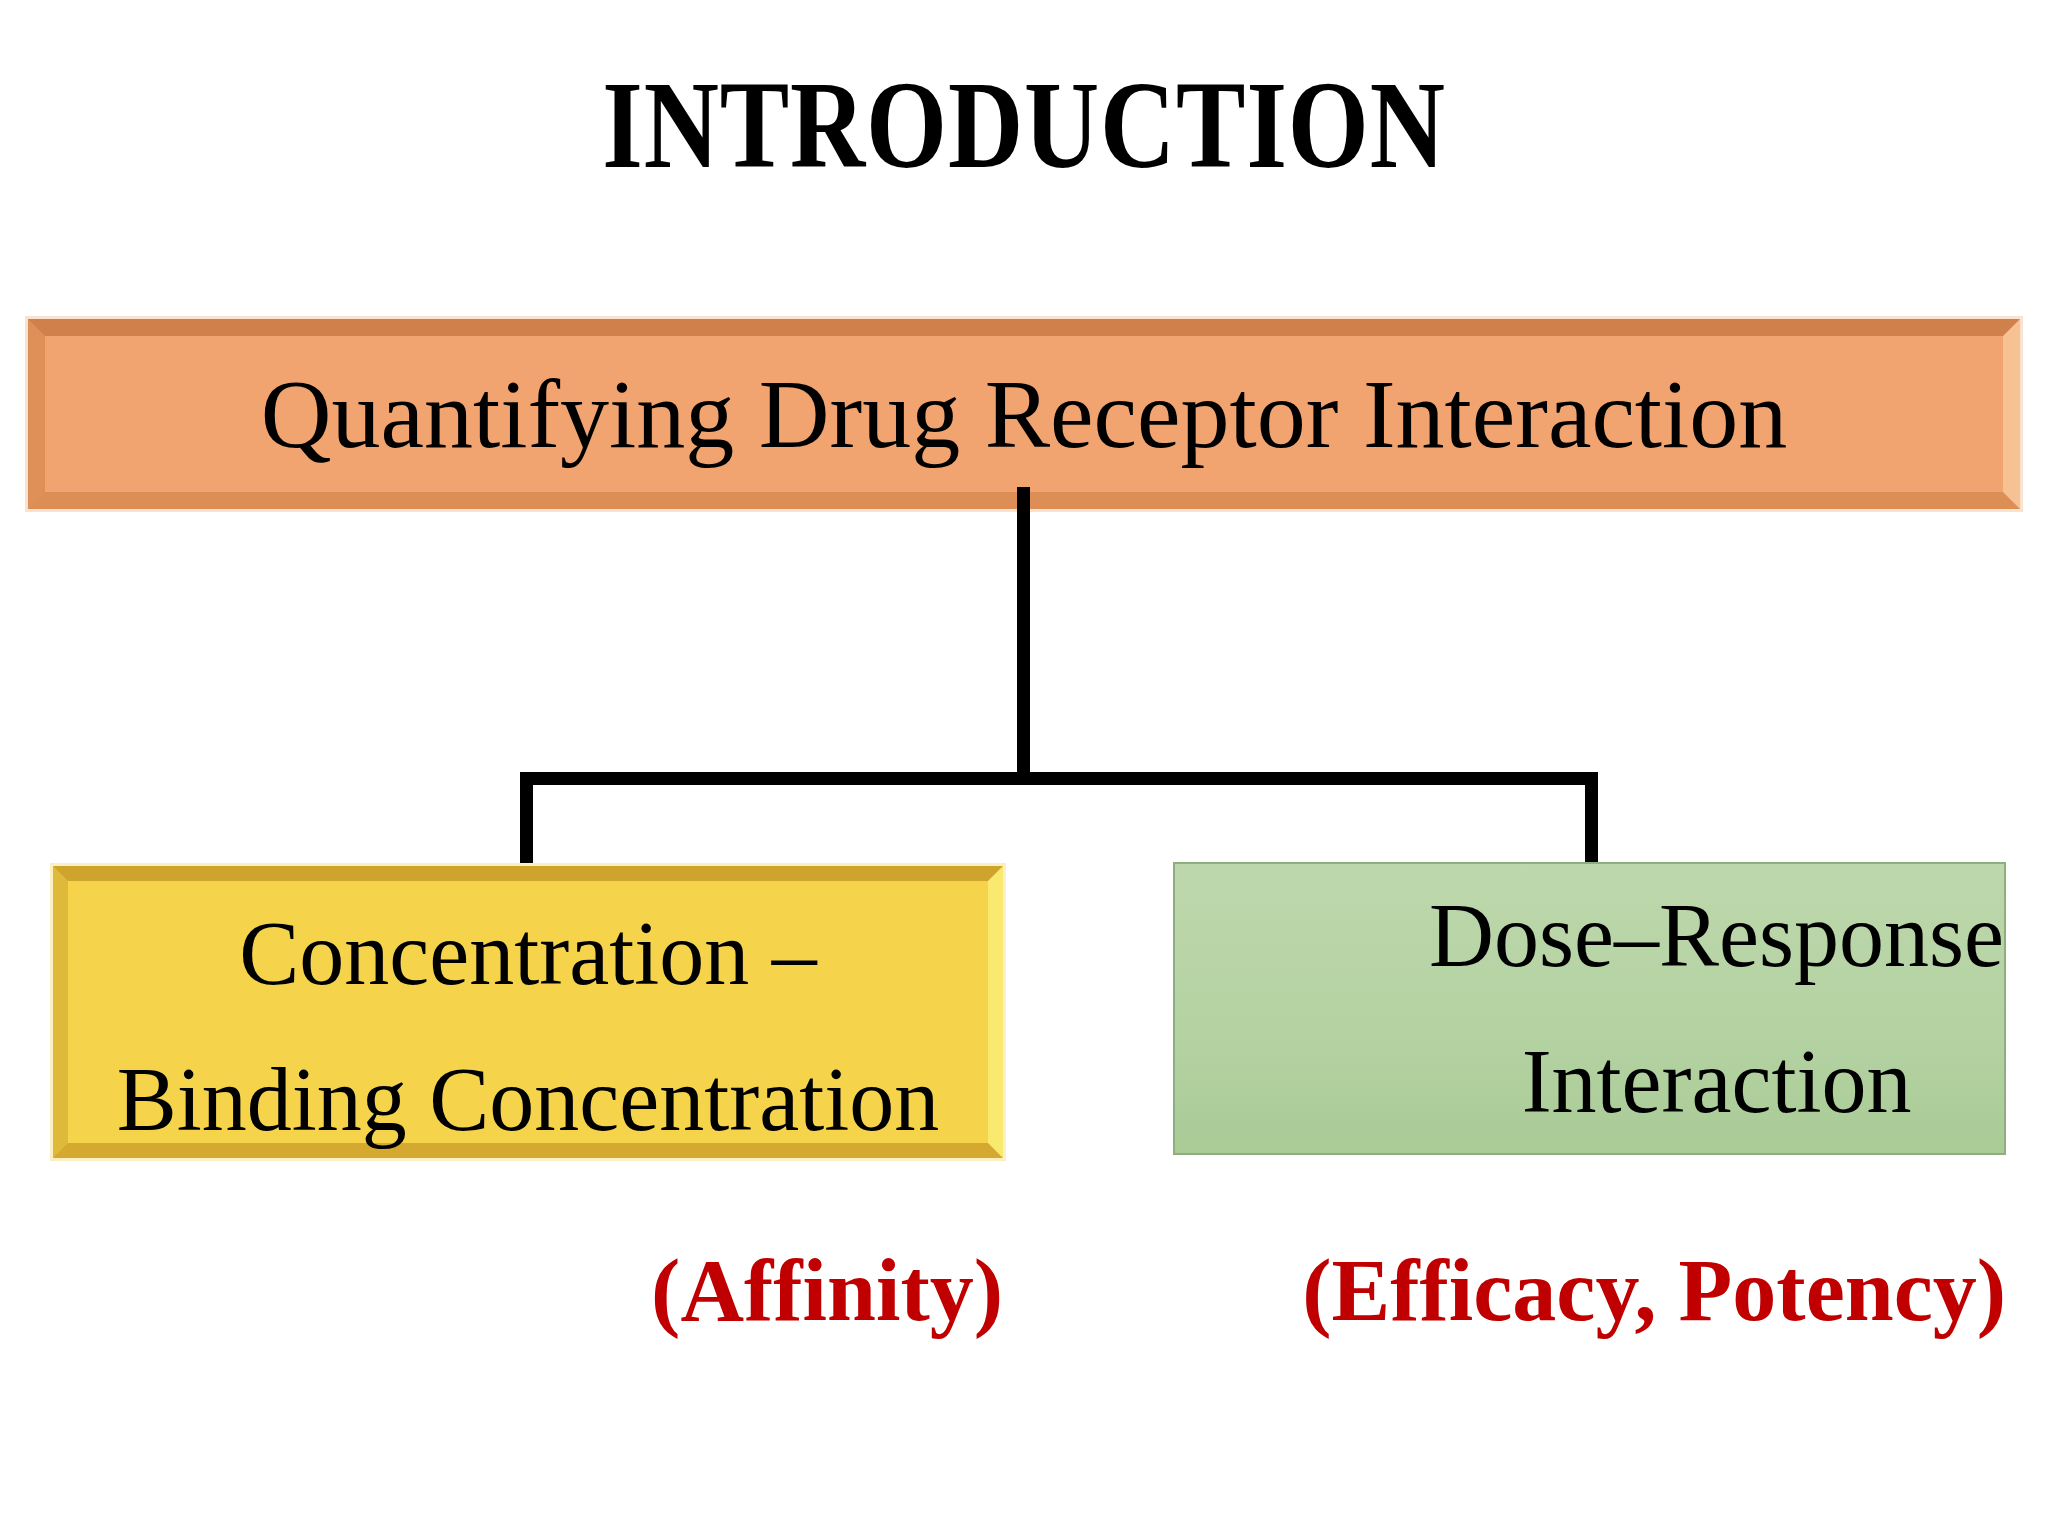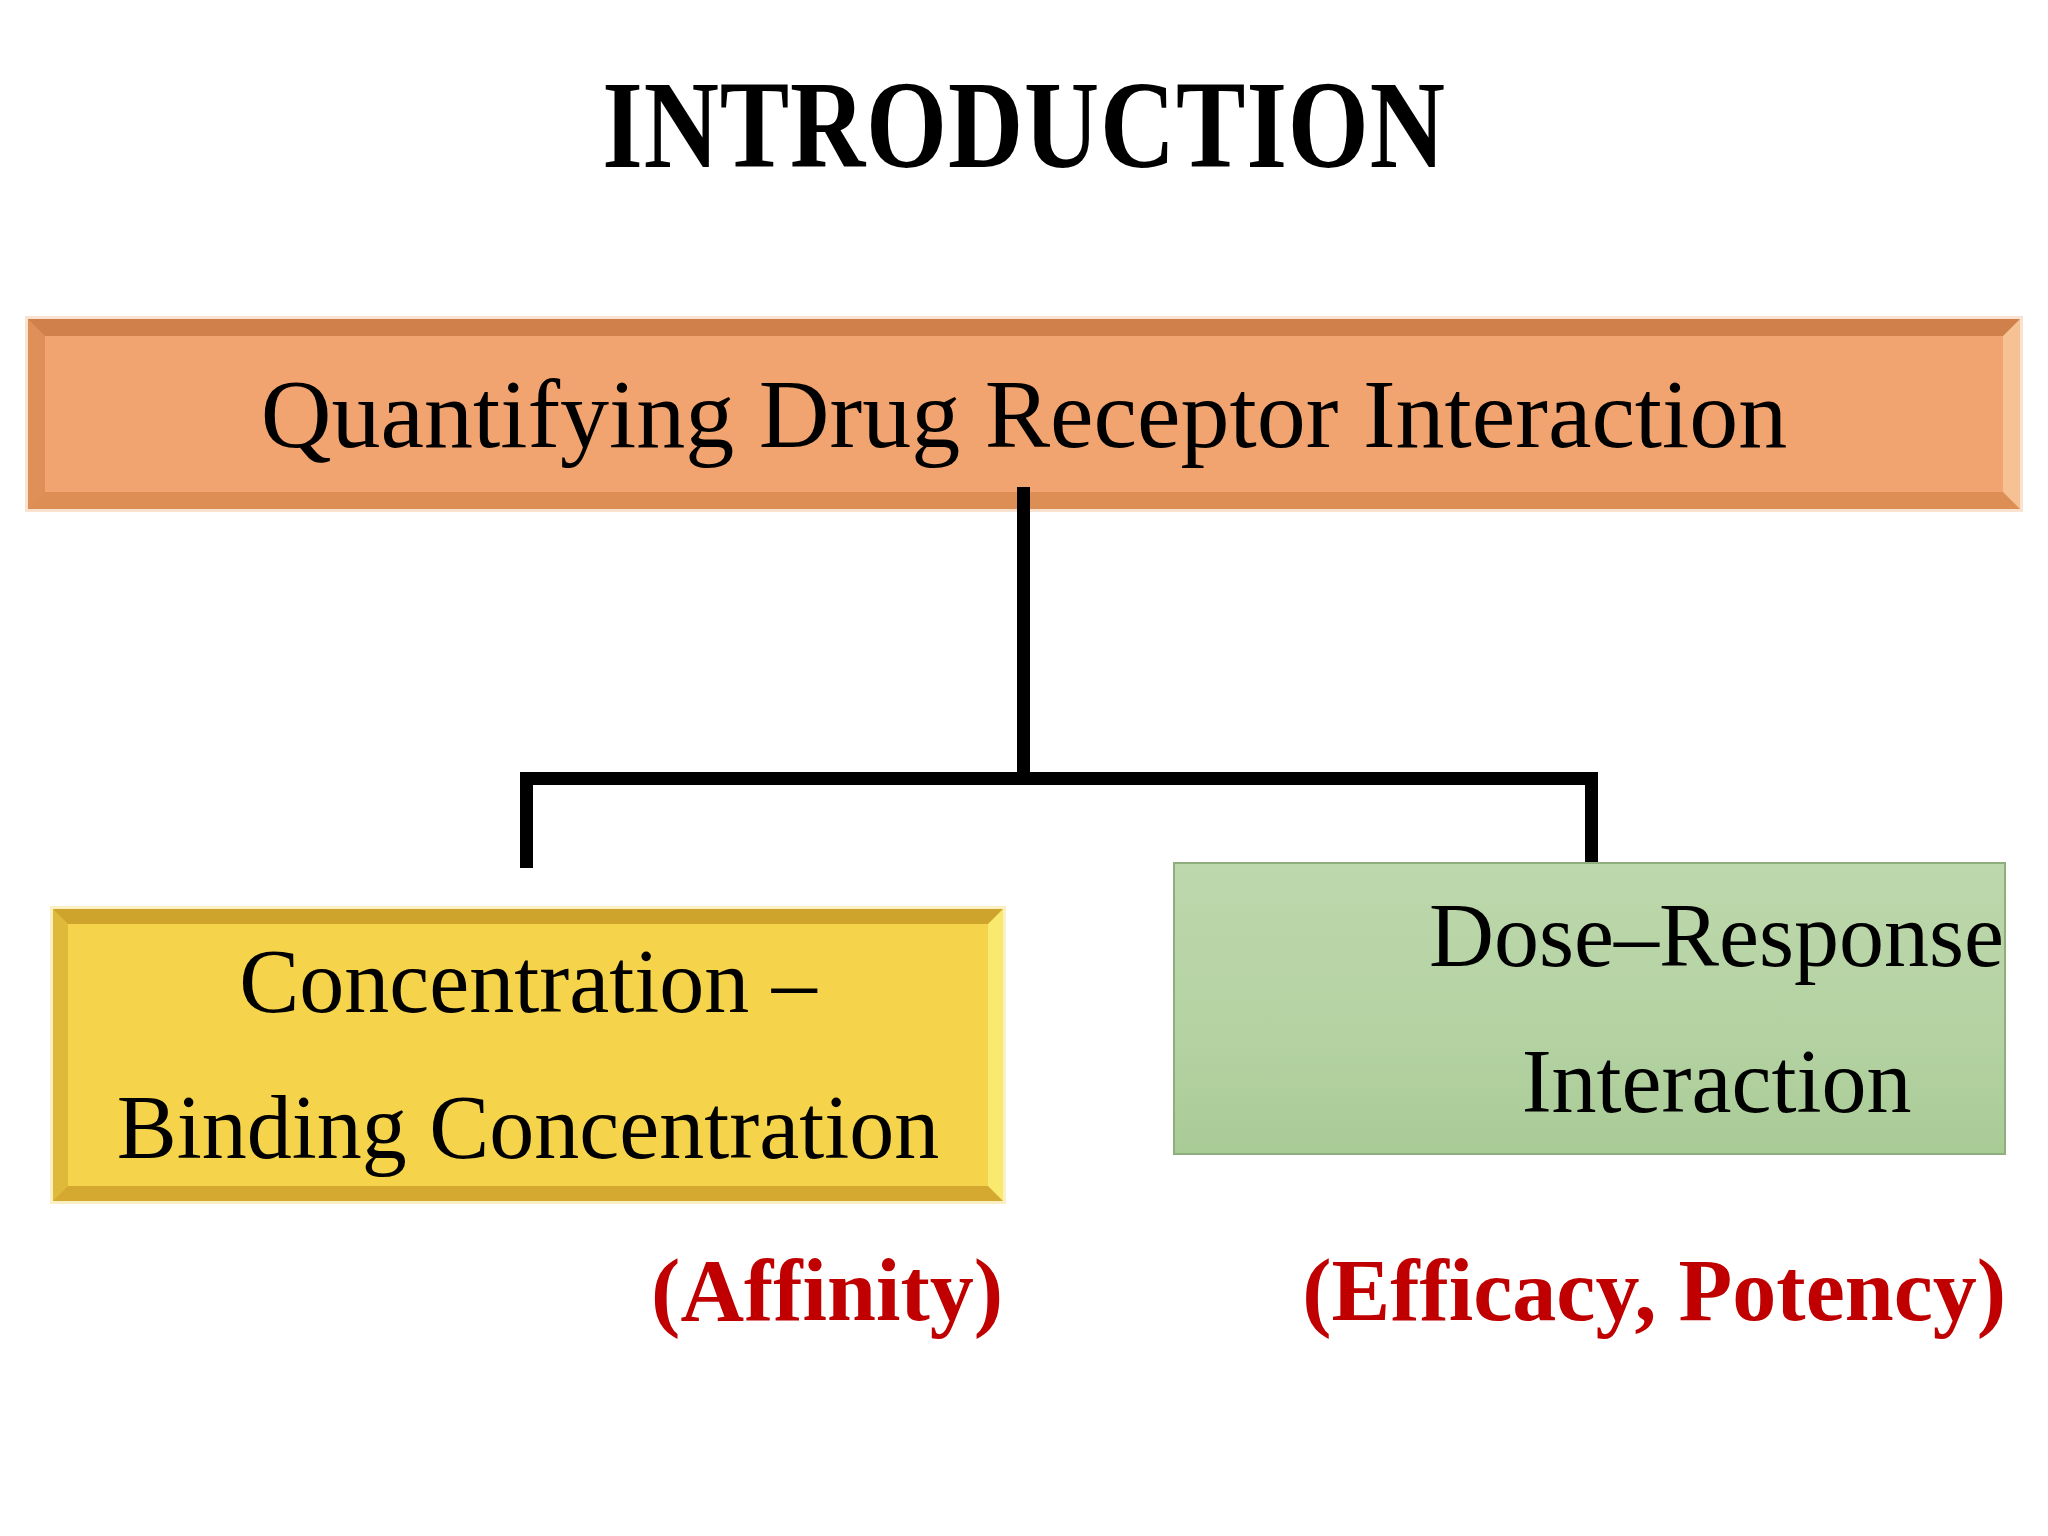--- a/index.html
+++ b/index.html
@@ -79,22 +79,20 @@
     background: var(--left_fill, #F5D44B);
     border: 15px solid;
     border-top-color: var(--left_bevel_dark, #CFA42D);
     border-left-color: var(--left_bevel_mid, #DFBA3A);
     border-bottom-color: var(--left_bevel_mid2, #D5A930);
     border-right-color: var(--left_bevel_light, #FAE96F);
     box-shadow: 0 0 0 3px var(--left_outline, #FBF0C4);
     display: flex;
     flex-direction: column;
     align-items: center;
-    justify-content: center;
-    margin-top: 43px;
   }
 
   
   .right-box {
     position: absolute;
     left: 1173px;
     top: 862px;
     width: 833px;
     height: 293px;
     box-sizing: border-box;

